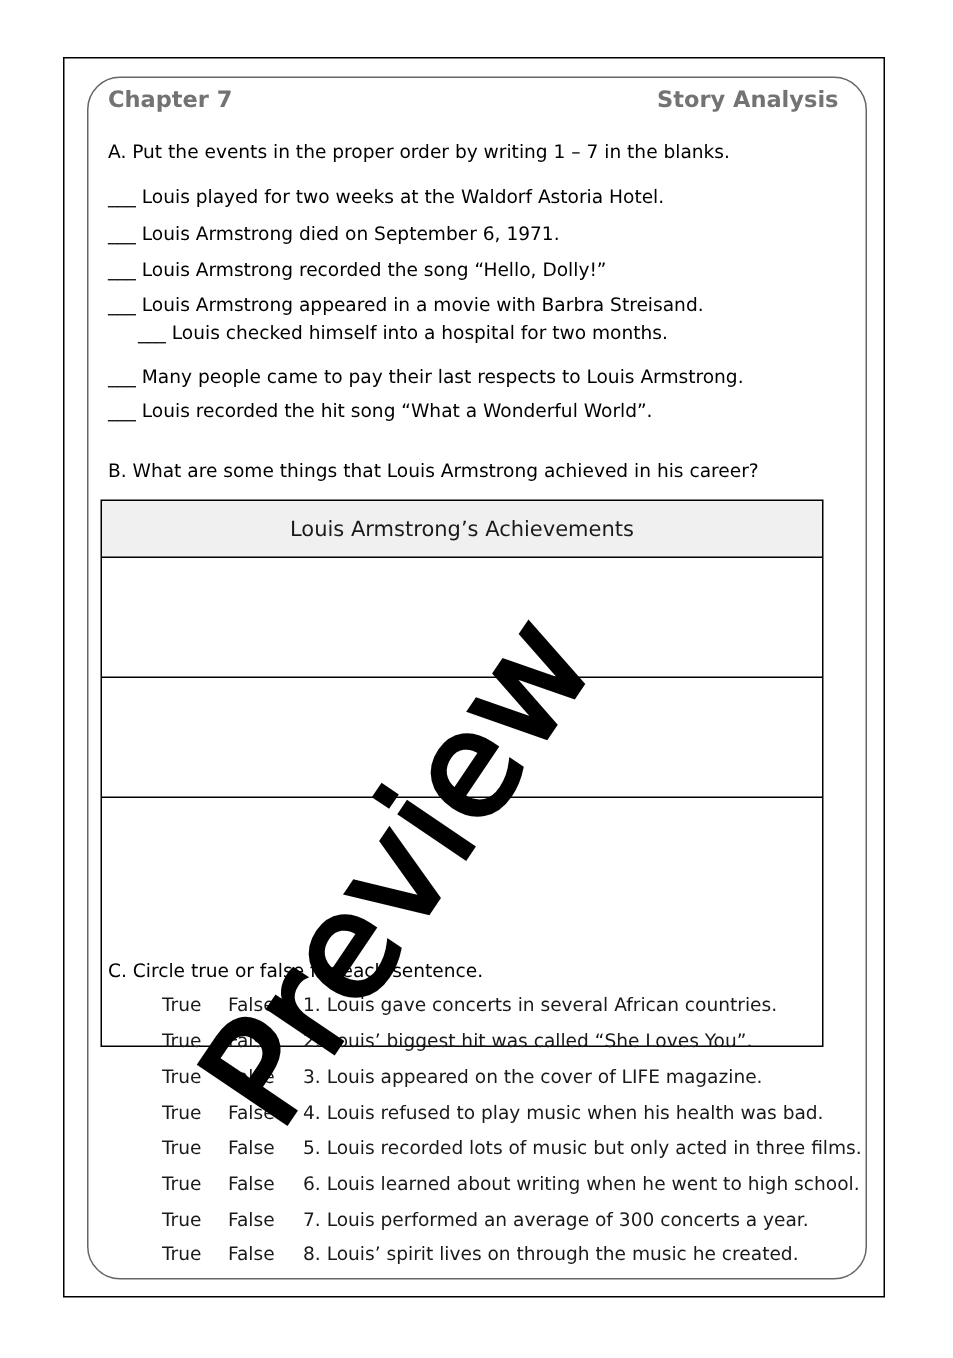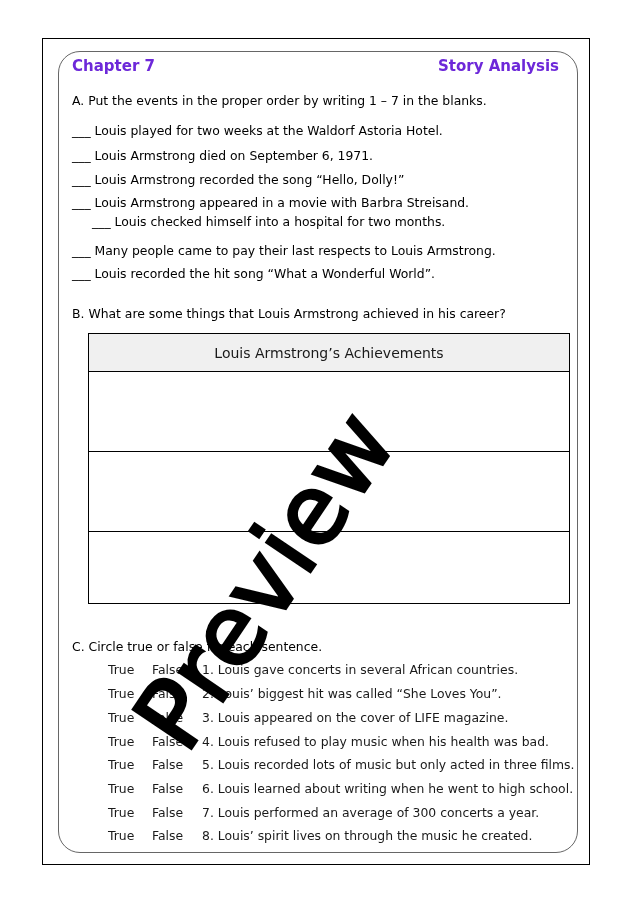--- a/index.html
+++ b/index.html
@@ -32,39 +32,39 @@
       height: 802px;
       border: 1.5px solid #666;
       border-radius: 22px;
       box-sizing: border-box;
     }
     .header-left, .header-right {
       position: absolute;
       top: 57px;
       font-size: 15px;
       font-weight: bold;
-      color: #6d28d9;
+      color: #737373;
     }
     .header-left { left: 72px; }
     .header-right { right: 76px; }
 
     .text {
       position: absolute;
       left: 72px;
       font-size: 12.4px;
       white-space: nowrap;
       color: #000000;
     }
 
     .ach-table {
       position: absolute;
-      left: 88px;
+      left: 67px;
       top: 333px;
       width: 482px;
-      height: 271px;
+      height: 365px;
       border: 1.5px solid #000;
       box-sizing: border-box;
     }
     .ach-header {
       height: 37px;
       background: #f0f0f0;
       border-bottom: 1.5px solid #000;
       display: flex;
       align-items: center;
       justify-content: center;

